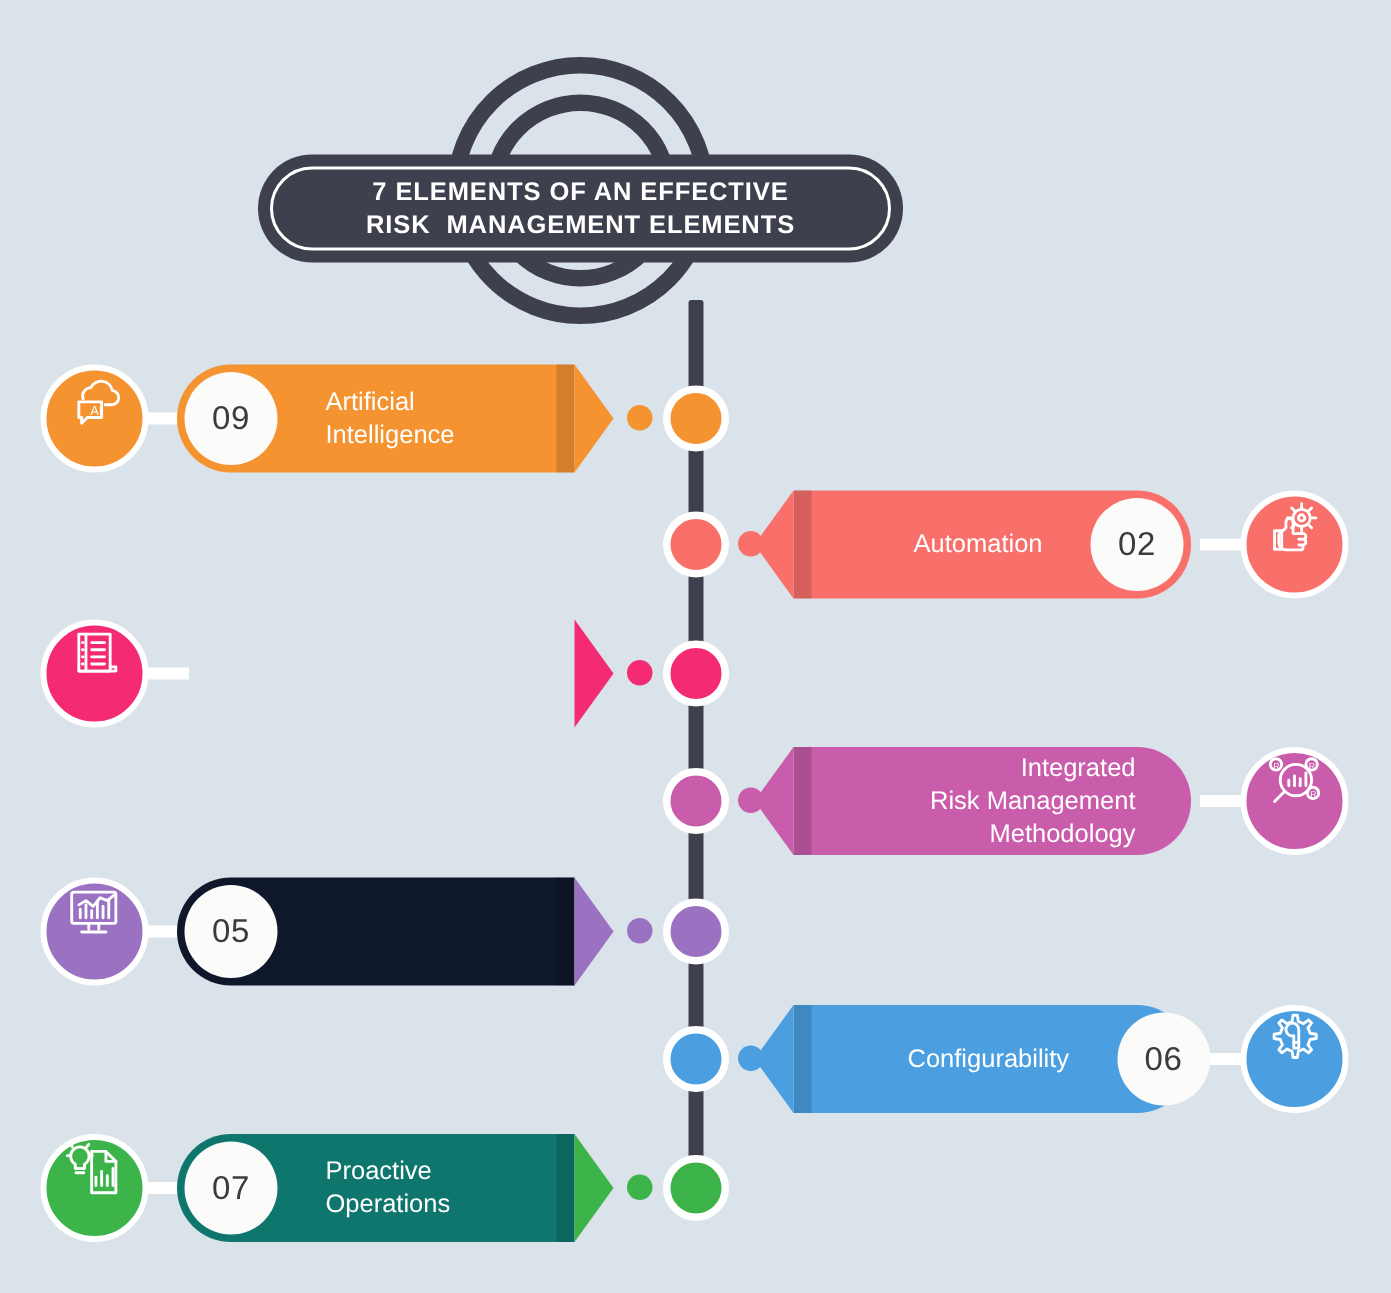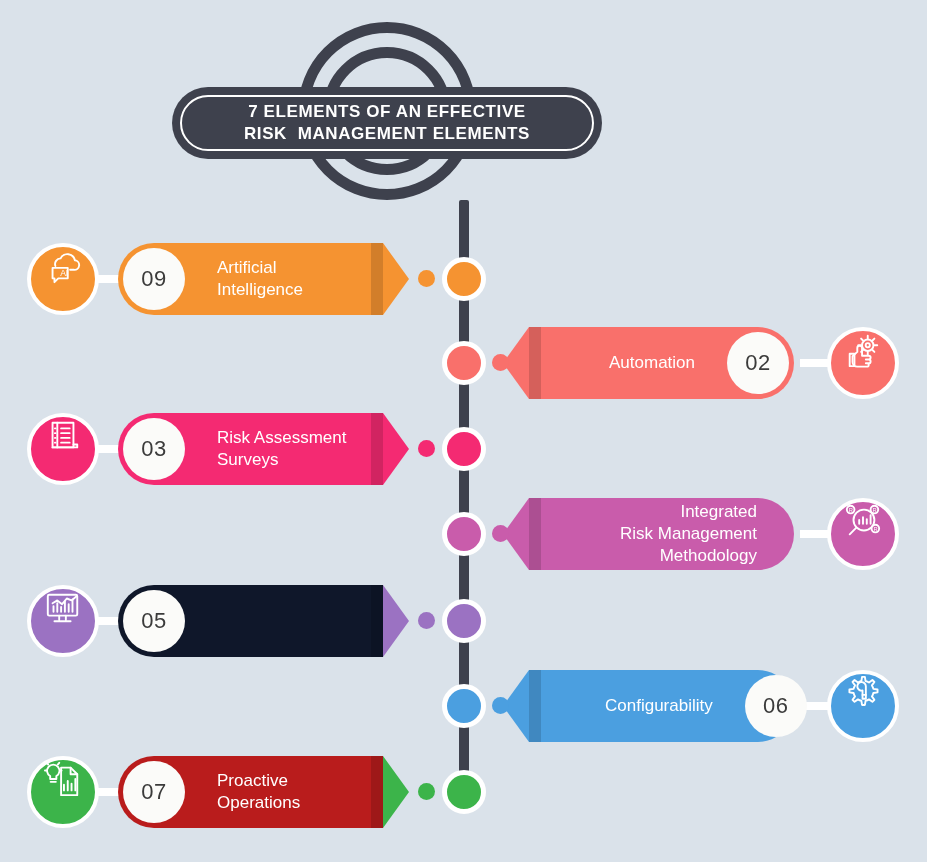--- a/index.html
+++ b/index.html
@@ -17,21 +17,21 @@
 
   #infographic {
     position: absolute;
     inset: 0;
   }
 
   
   .title-zone {
     position: absolute;
     left: 0;
-    top: 0;
+    top: 16px;
     width: 774px;
     height: 225px;
   }
   .ring {
     position: absolute;
     border-radius: 50%;
     border: 11px solid #3e414d;
     left: 50%;
     transform: translateX(-50%);
     box-sizing: border-box;
@@ -292,26 +292,20 @@
     <g fill="none" stroke="#fff" stroke-width="2" stroke-linejoin="round" stroke-linecap="round">
       <path d="M9 6 h22 v26 h-22 z"></path>
       <path d="M9 32 h26 v-3 h-4"></path>
       <path d="M14 6 v26"></path>
       <path d="M18 12 h9 M18 17 h9 M18 22 h9 M18 27 h9"></path>
       <path d="M11.5 12 h0.6 M11.5 17 h0.6 M11.5 22 h0.6 M11.5 27 h0.6"></path>
     </g>
           </svg>
     </div>
     <div class="stub"></div>
-    <div class="bar" style="background:#f42a72">
-      <div class="bar-shade"></div>
-      <div class="num-bubble">03</div>
-      <div class="bar-label">Risk Assessment
-Surveys</div>
-    </div>
     <div class="arrow" style="border-left-color: rgb(244, 42, 114);"></div>
     <div class="small-dot" style="background:#f42a72"></div>
     <div class="big-dot" style="background:#f42a72"></div>
   </div>
       <div class="row right" style="top: 486px;">
     <div class="icon-circle" style="background:#c95cab">
       <svg viewBox="0 0 40 40">
     <g fill="none" stroke="#fff" stroke-width="2" stroke-linejoin="round" stroke-linecap="round">
       <circle cx="21" cy="19" r="11"></circle>
       <path d="M13 27 l-7 7"></path>
@@ -383,21 +377,21 @@
       <path d="M13 17 a6.5 6.5 0 1 0 -6.5 0 v3 h6.5 z"></path>
       <path d="M7 23 h5.5"></path>
       <path d="M3 3 l1.5 1.8 M16 3 l-1.5 1.8 M1 11 h2 M17 11 h1.5"></path>
       <path d="M18 8 h10 l7 7 v22 h-17 z"></path>
       <path d="M28 8 v7 h7"></path>
       <path d="M21 32 v-6 M25 32 v-10 M29 32 v-7 M33 32 v-12"></path>
     </g>
           </svg>
     </div>
     <div class="stub"></div>
-    <div class="bar" style="background:#b91c1c">
+    <div class="bar" style="background:#0f766e">
       <div class="bar-shade"></div>
       <div class="num-bubble">07</div>
       <div class="bar-label">Proactive Operations</div>
     </div>
     <div class="arrow" style="border-left-color: rgb(60, 180, 74);"></div>
     <div class="small-dot" style="background:#3cb44a"></div>
     <div class="big-dot" style="background:#3cb44a"></div>
   </div>
     </div>
 

